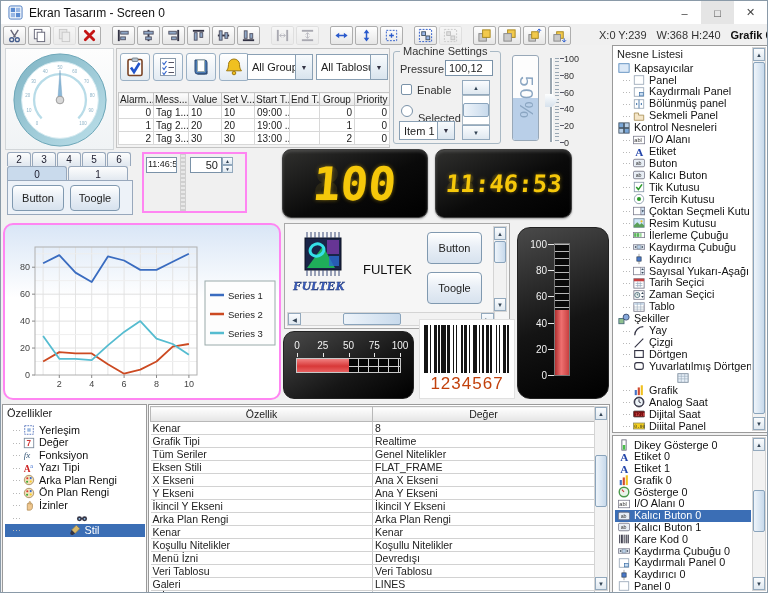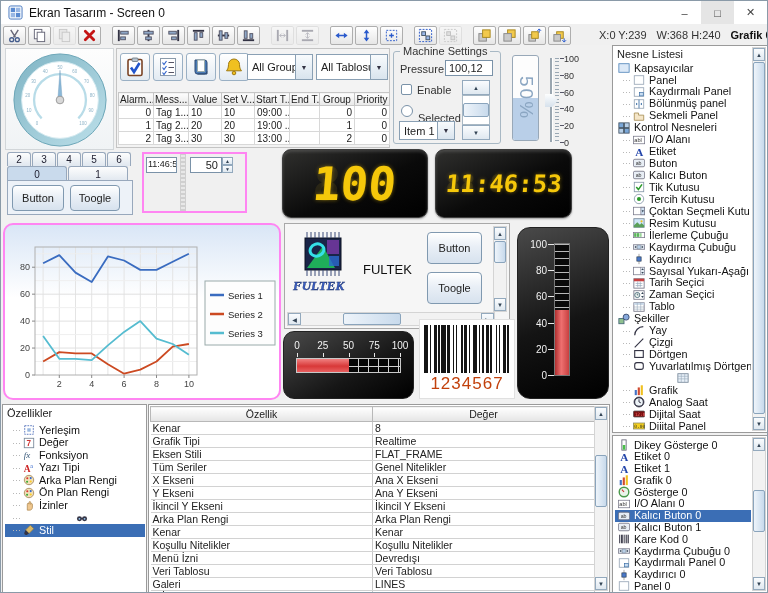--- a/index.html
+++ b/index.html
@@ -1262,21 +1262,21 @@
             <svg viewBox="0 0 14 14">
               <circle cx="4" cy="8" r="2.9" fill="#334"></circle>
               <circle cx="10" cy="8" r="2.9" fill="#334"></circle>
               <rect x="5.5" y="6.8" width="3" height="1.8" fill="#334"></rect>
               <circle cx="4" cy="8" r="1.1" fill="#9ac8f0"></circle>
               <circle cx="10" cy="8" r="1.1" fill="#9ac8f0"></circle>
             </svg>
           </span>
           <span>Görünürlük</span>
         </div>
-        <div class="trow child sel" style="height: 12.5px; padding-left: 17px; font-size: 10.8px;">
+        <div class="trow child sel" style="height: 12.5px; padding-left: 17px; font-size: 10.8px; justify-content: center;">
           <span class="ticon">
             <svg viewBox="0 0 14 14">
               <path d="M8.5 1.5 l4 4 -5.5 5.5 -4 -4 z" fill="#d8b86a" stroke="#967a3a" stroke-width=".7"></path>
               <path d="M3 7 l4 4 -2.2 1.6 c-2 1.2 -4.2 -1 -3 -3z" fill="#334"></path>
             </svg>
           </span>
           <span>Stil</span>
         </div>
       </div>
   </div>
@@ -1295,26 +1295,26 @@
             </tr>
             <tr>
               <td>Kenar</td>
               <td>8</td>
             </tr>
             <tr>
               <td>Grafik Tipi</td>
               <td>Realtime</td>
             </tr>
             <tr>
+              <td>Tüm Seriler</td>
+              <td>Genel Nitelikler</td>
+            </tr>
+            <tr>
               <td>Eksen Stili</td>
               <td>FLAT_FRAME</td>
-            </tr>
-            <tr>
-              <td>Tüm Seriler</td>
-              <td>Genel Nitelikler</td>
             </tr>
             <tr>
               <td>X Ekseni</td>
               <td>Ana X Ekseni</td>
             </tr>
             <tr>
               <td>Y Ekseni</td>
               <td>Ana Y Ekseni</td>
             </tr>
             <tr>

